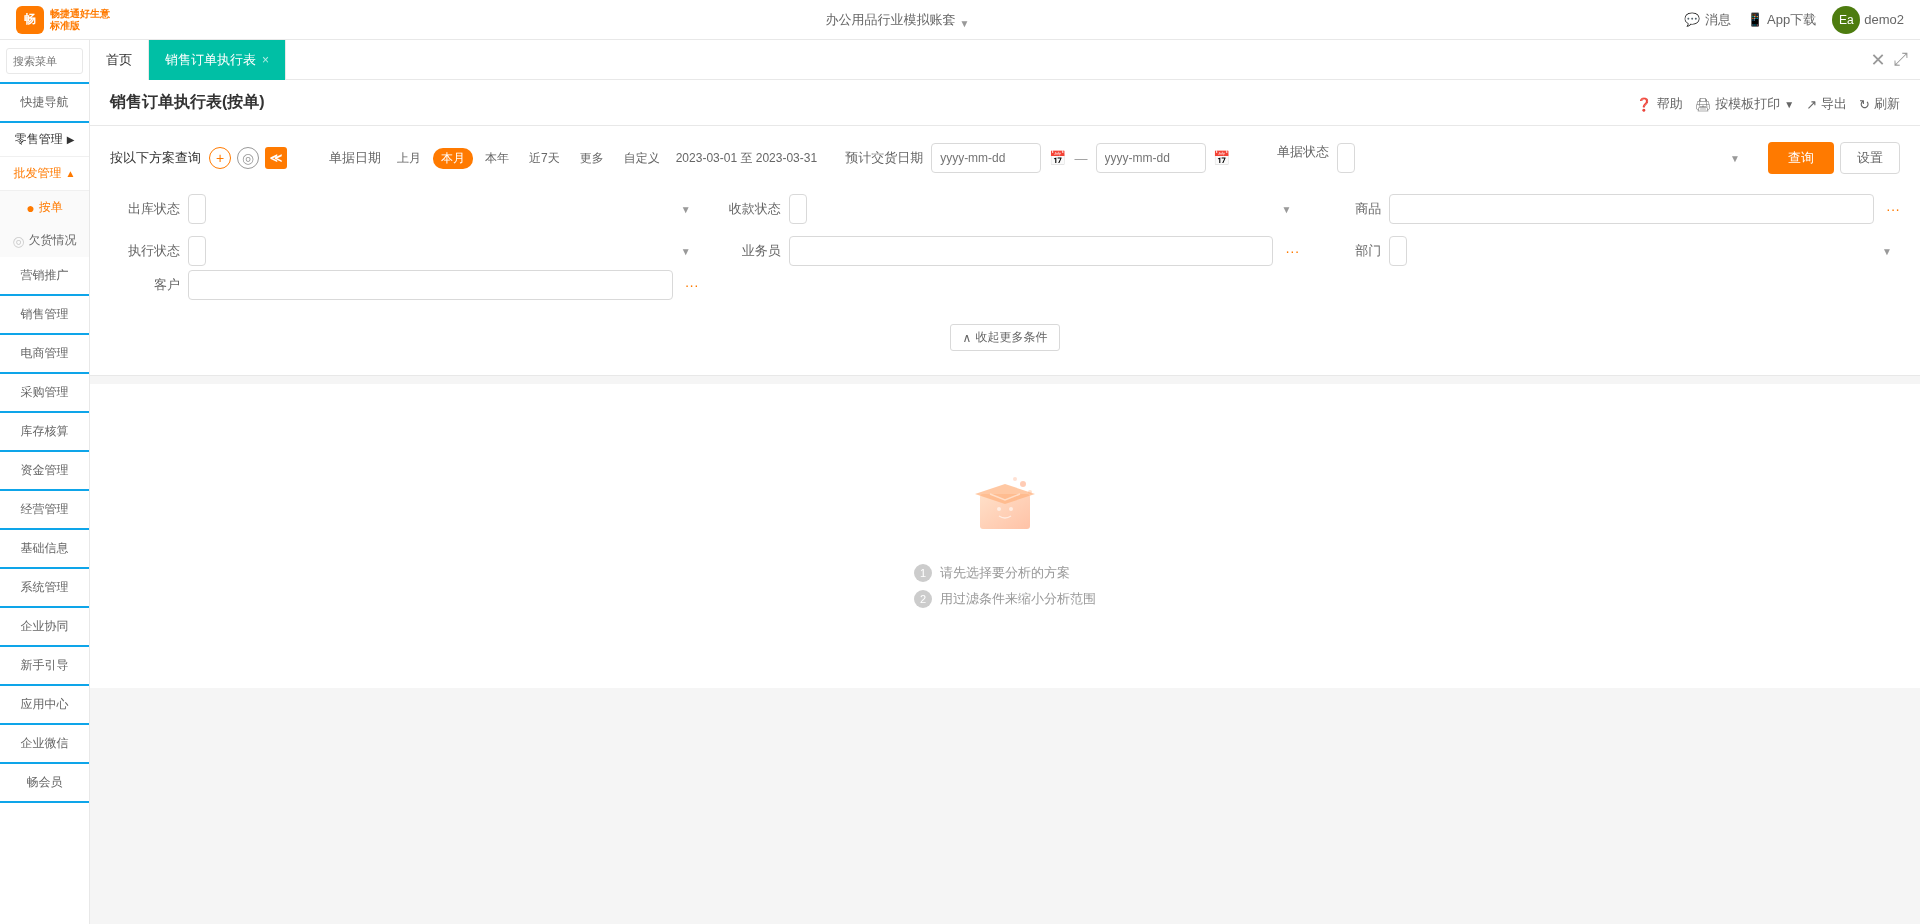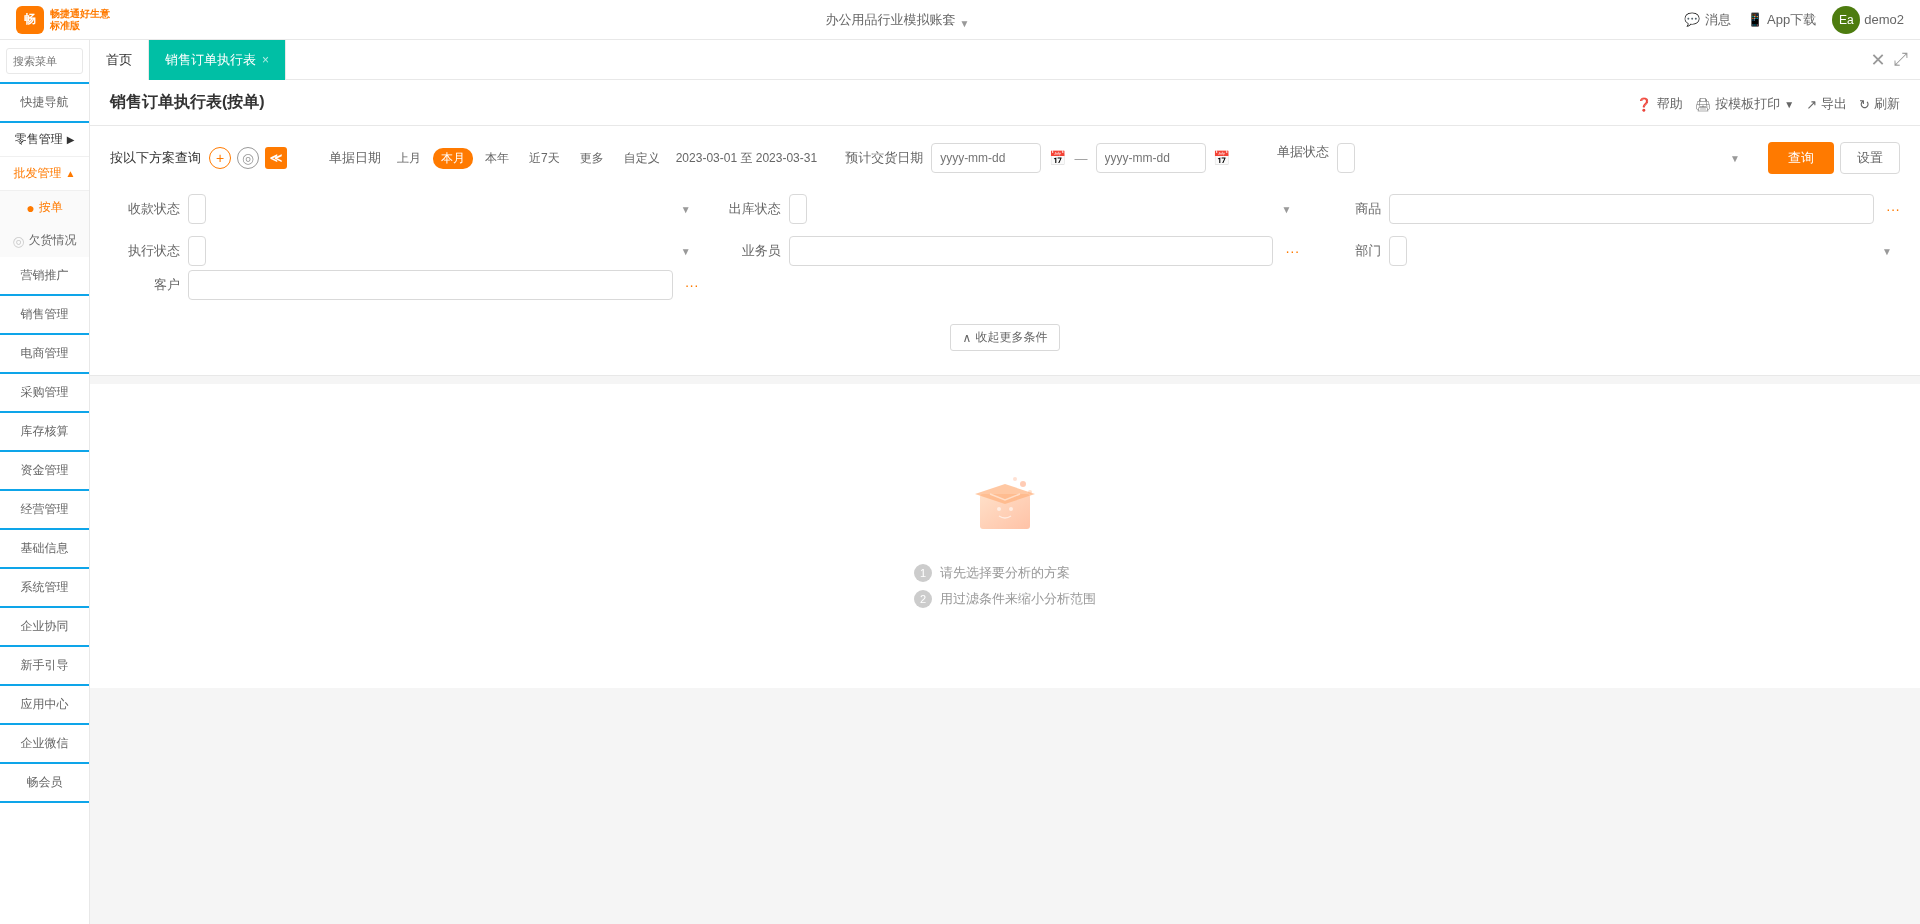--- a/index.html
+++ b/index.html
@@ -270,30 +270,30 @@
 
           <div style="display:flex; gap:6px; margin-left:12px;">
             <button class="btn-query">查询</button>
             <button class="btn-settings">设置</button>
           </div>
         </div>
 
         <div style="display:grid; grid-template-columns: 1fr 1fr 1fr; gap:12px; margin-bottom:12px;">
 
           <div class="filter-item">
+            <span class="filter-item-label">出库状态</span>
+            <div class="filter-select-wrapper" style="flex:1;">
+              <select class="filter-select">
+                <option value=""></option>
+              </select>
+            </div>
+          </div>
+
+          <div class="filter-item">
             <span class="filter-item-label">收款状态</span>
-            <div class="filter-select-wrapper" style="flex:1;">
-              <select class="filter-select">
-                <option value=""></option>
-              </select>
-            </div>
-          </div>
-
-          <div class="filter-item">
-            <span class="filter-item-label">出库状态</span>
             <div class="filter-select-wrapper" style="flex:1;">
               <select class="filter-select">
                 <option value=""></option>
               </select>
             </div>
           </div>
 
           <div class="filter-item">
             <span class="filter-item-label">商品</span>
             <input class="filter-input" style="flex: 1 1 0%;">

